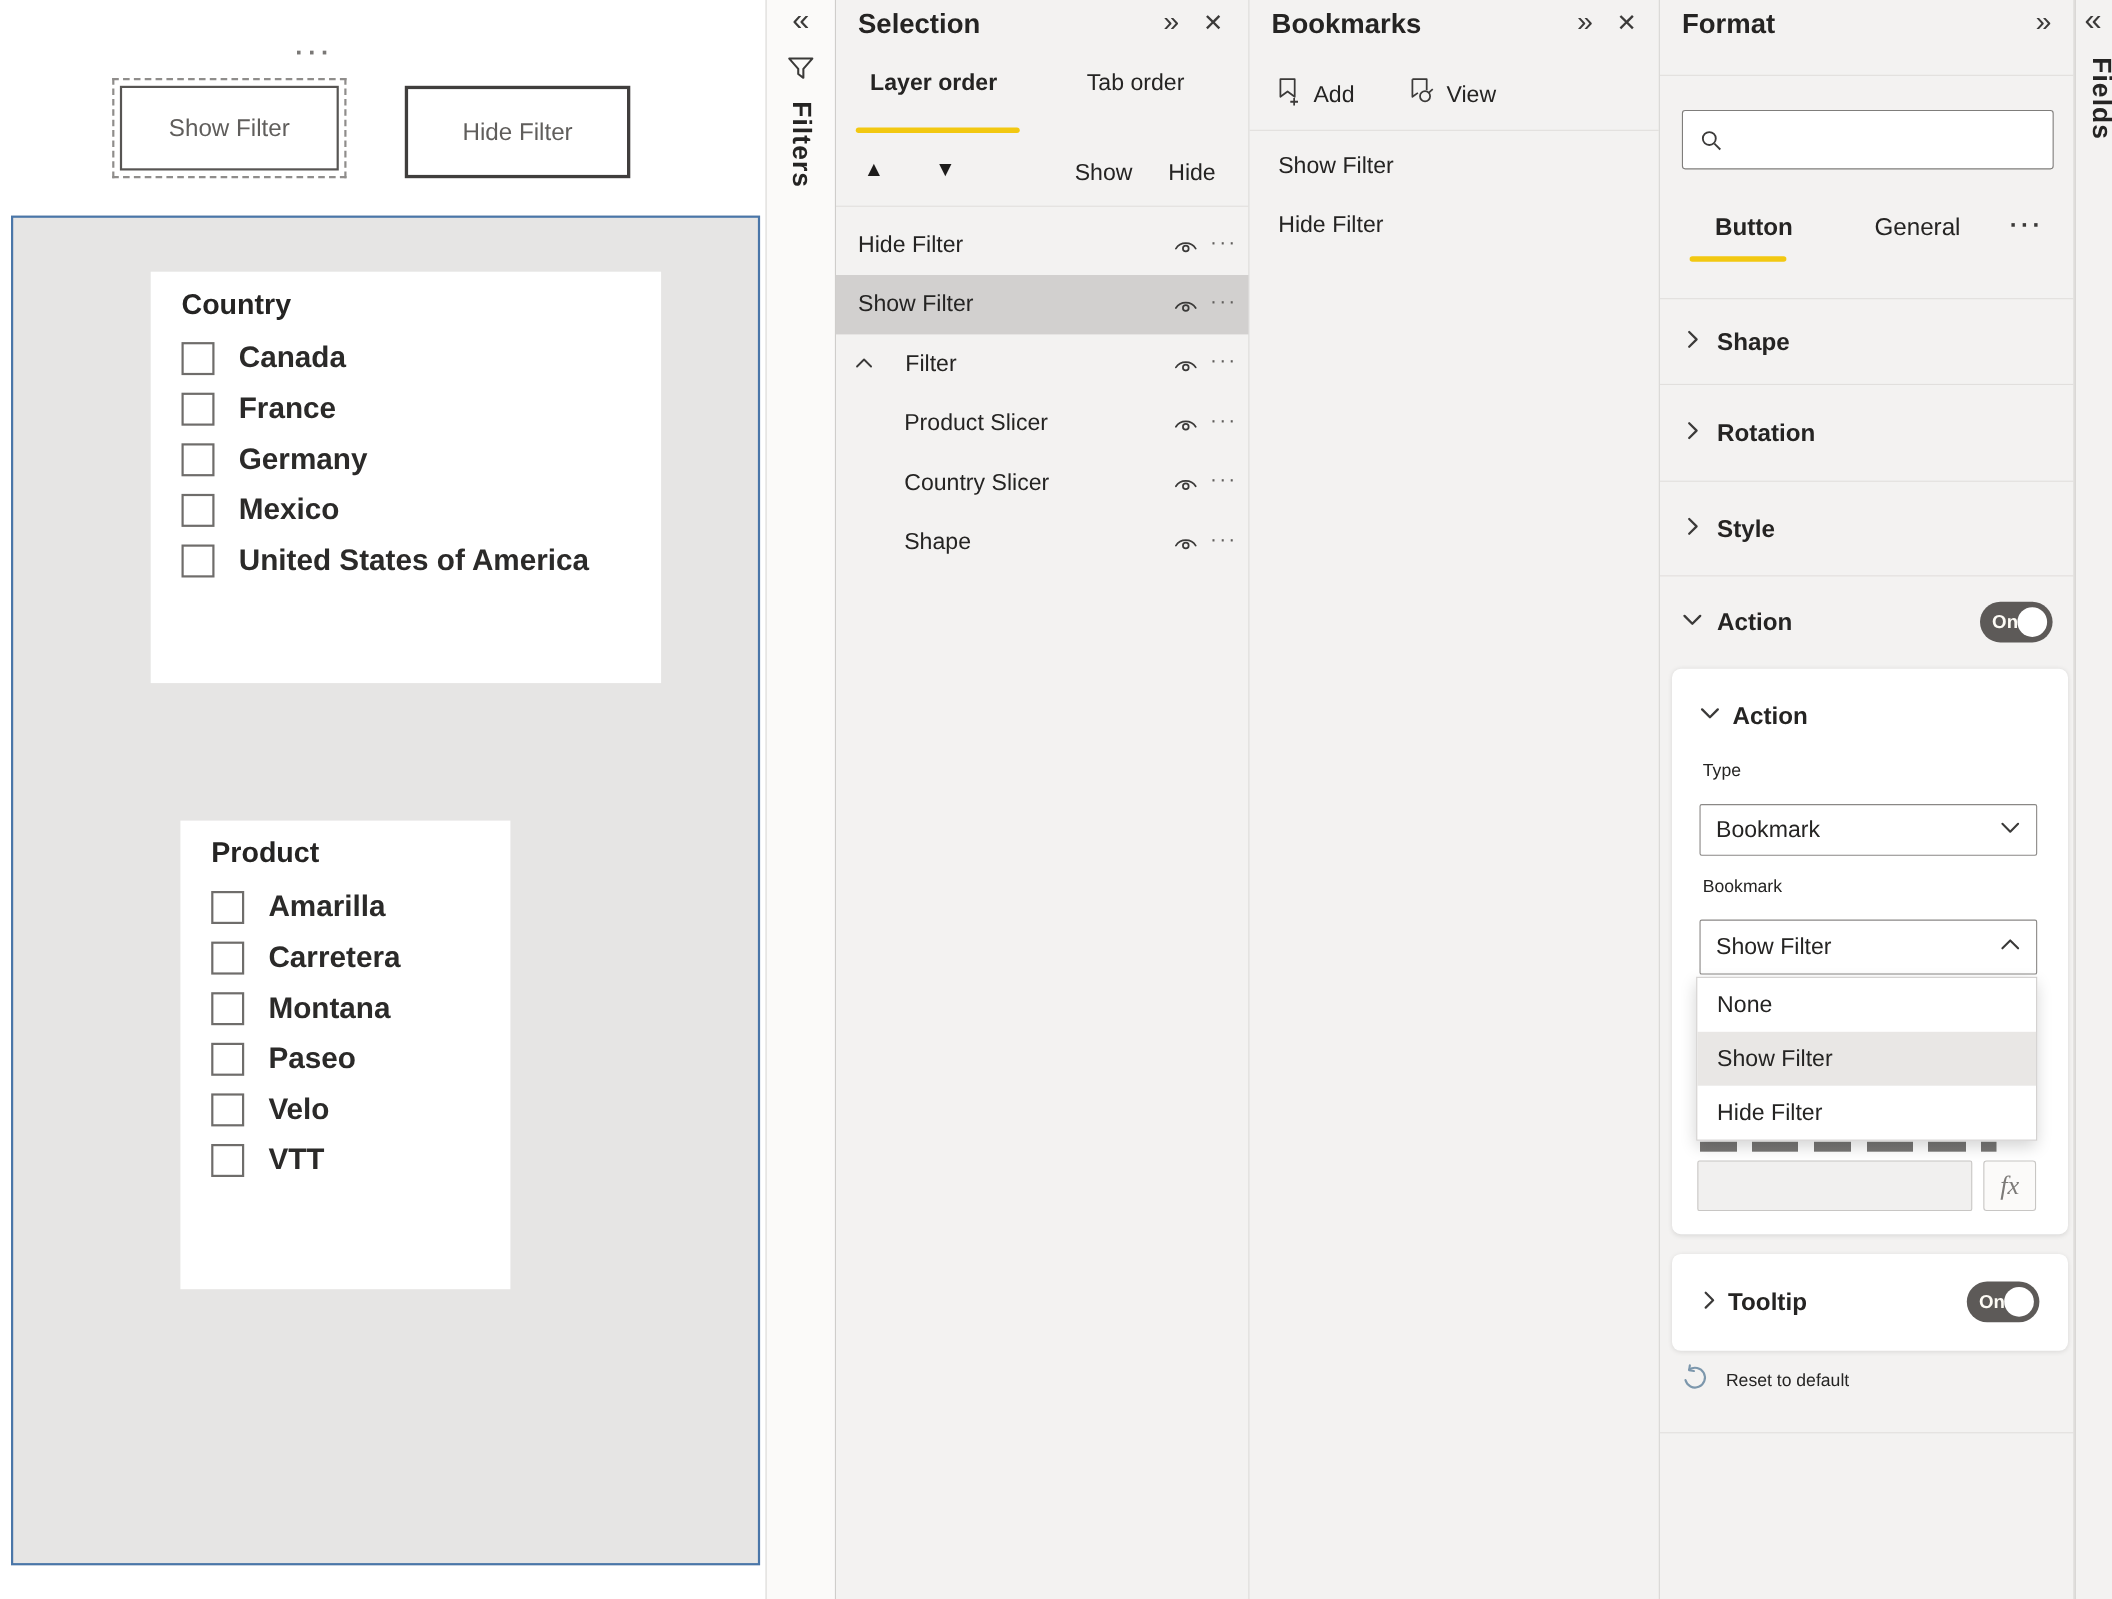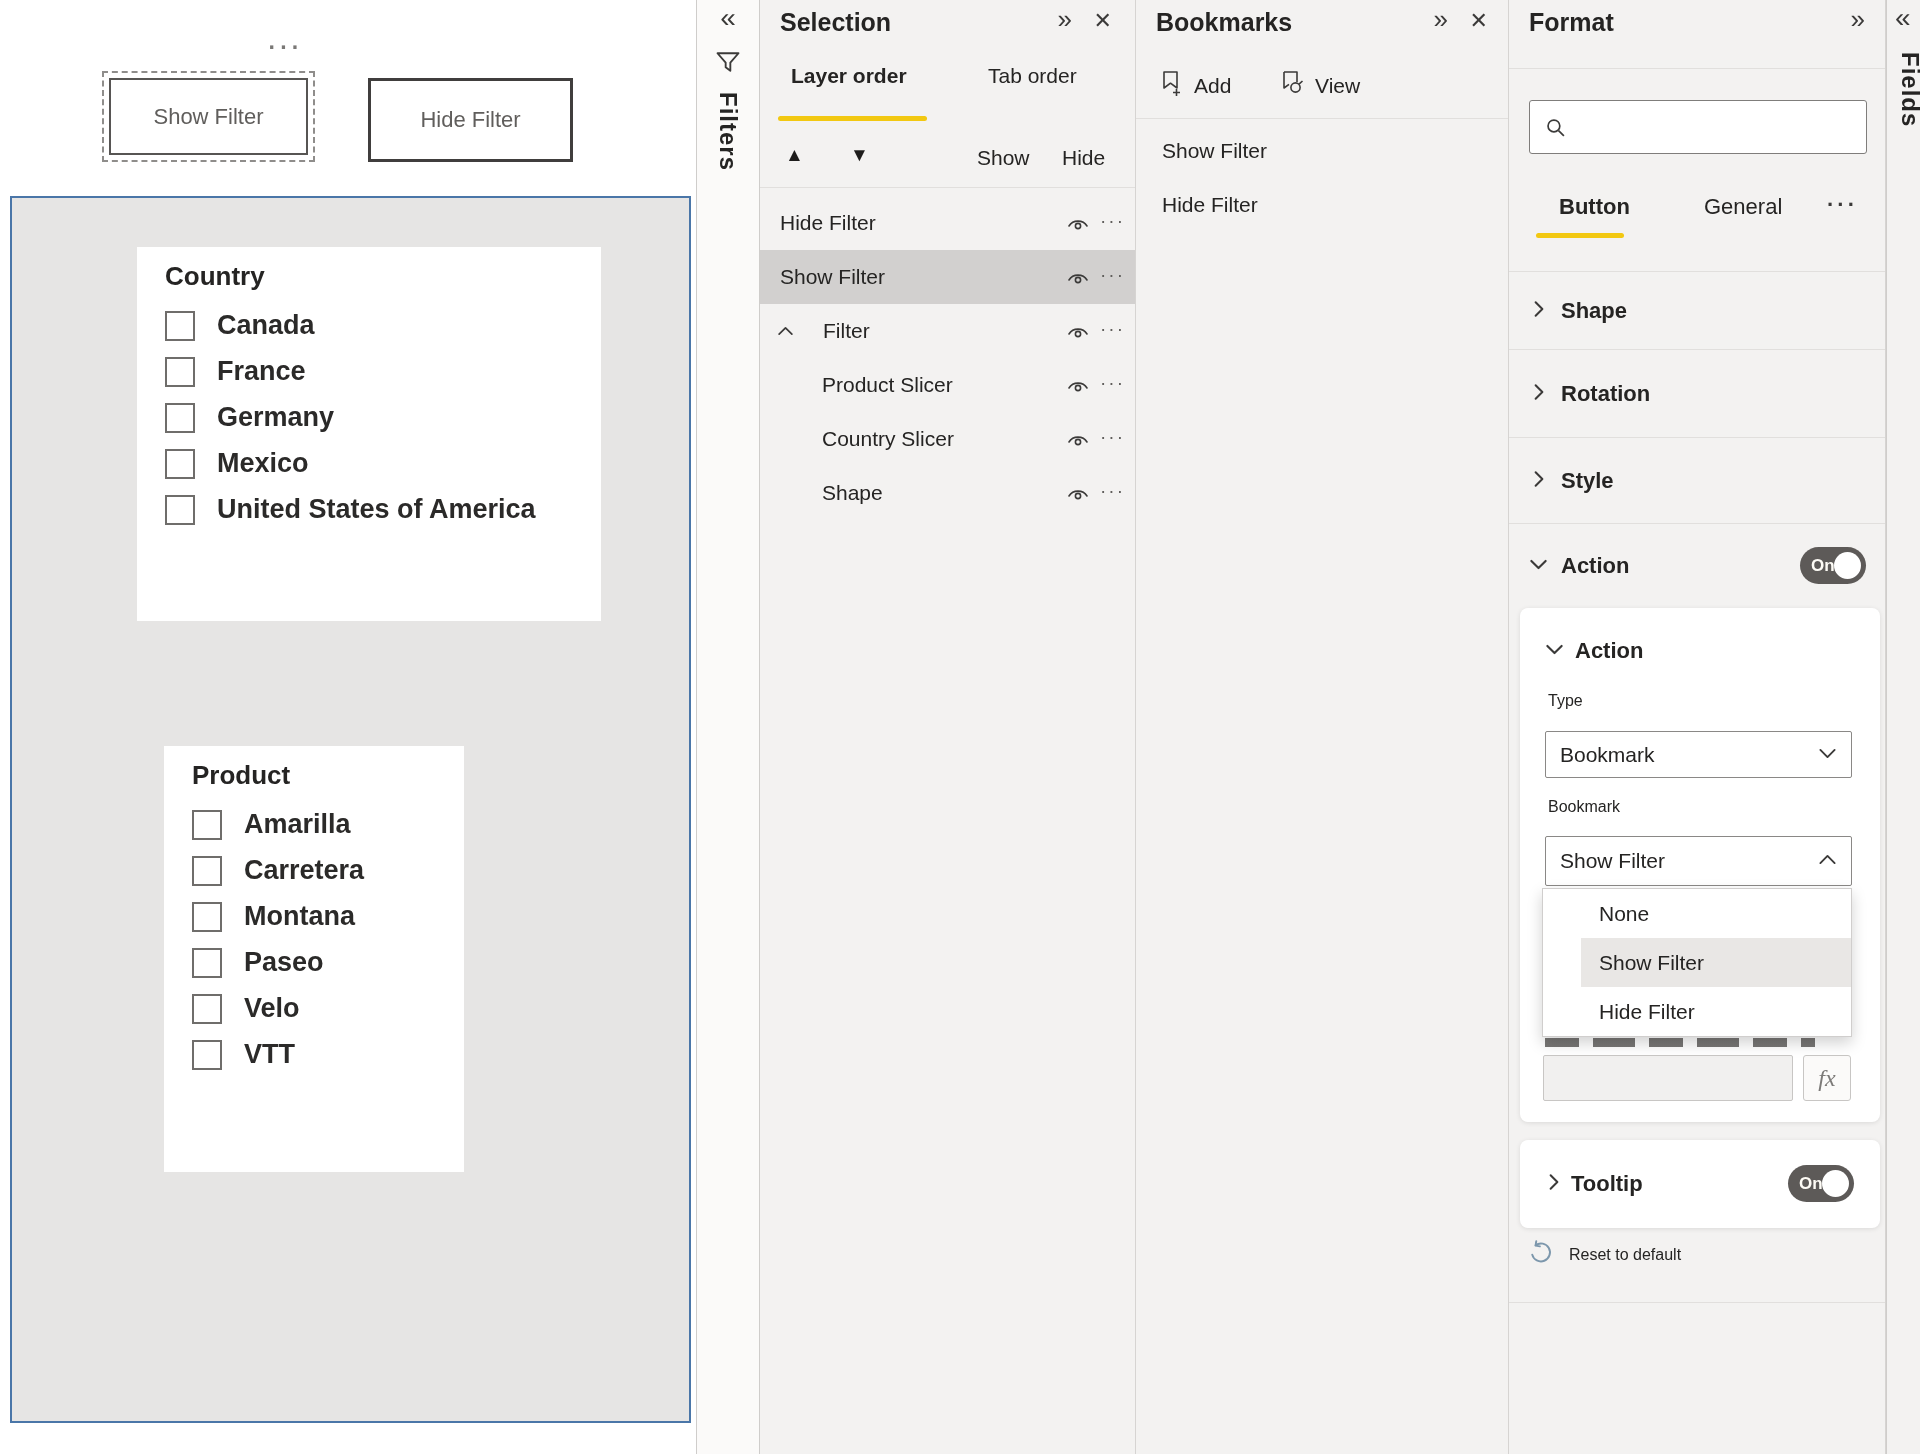--- a/index.html
+++ b/index.html
@@ -89,21 +89,21 @@
 
   .card { position:absolute; left:11px; width:360px; background:#fff; border-radius:8px; box-shadow:0 1px 5px rgba(0,0,0,0.10); }
   .action-card { top:608px; height:514px; }
   .card-head { position:absolute; left:25px; top:30px; display:flex; align-items:center; gap:11px; cursor:pointer; }
   .card-head .c-lbl { font-size:22px; font-weight:600; color:#252423; }
   .fld-label { position:absolute; left:28px; font-size:16px; color:#252423; }
   .select { position:absolute; left:25px; width:307px; background:#fff; border:1.5px solid #8a8886; border-radius:2px; cursor:pointer; }
   .select .s-val { position:absolute; left:14px; top:50%; transform:translateY(-50%); font-size:21px; color:#252423; }
   .select .s-chev { position:absolute; right:14px; top:50%; transform:translateY(-50%); }
   .ddlist { position:absolute; left:22px; top:280px; width:310px; background:#fff; border:1px solid #d0cecd;
-      box-shadow:0 6px 14px rgba(0,0,0,0.18); z-index:5;padding-left:38px; }
+      box-shadow:0 6px 14px rgba(0,0,0,0.18); z-index:5; }
   .dd-opt { height:49px; display:flex; align-items:center; padding-left:18px; font-size:21px; color:#252423; cursor:pointer; }
   .dd-opt.hover { background:#e9e7e5; }
   .remnant { position:absolute; left:25px; top:430px; width:270px; height:9px; overflow:hidden; opacity:.75;
       background:repeating-linear-gradient(90deg,#4a4846 0 34px, transparent 34px 48px, #4a4846 48px 90px, transparent 90px 104px); }
   .url-input { position:absolute; left:23px; top:447px; width:250px; height:46px; background:#f1f0ef;
       border:1px solid #c8c6c4; border-radius:2px; font-size:20px; padding:0 10px; color:#252423; }
   .fx-btn { position:absolute; left:283px; top:447px; width:48px; height:46px; background:#fbfaf9;
       border:1px solid #c8c6c4; border-radius:3px; display:flex; align-items:center; justify-content:center; cursor:pointer;
       font-family:"Liberation Serif", serif; font-style:italic; font-size:24px; color:#7c7a78; }
   .tooltip-card { top:1140px; height:88px; }

